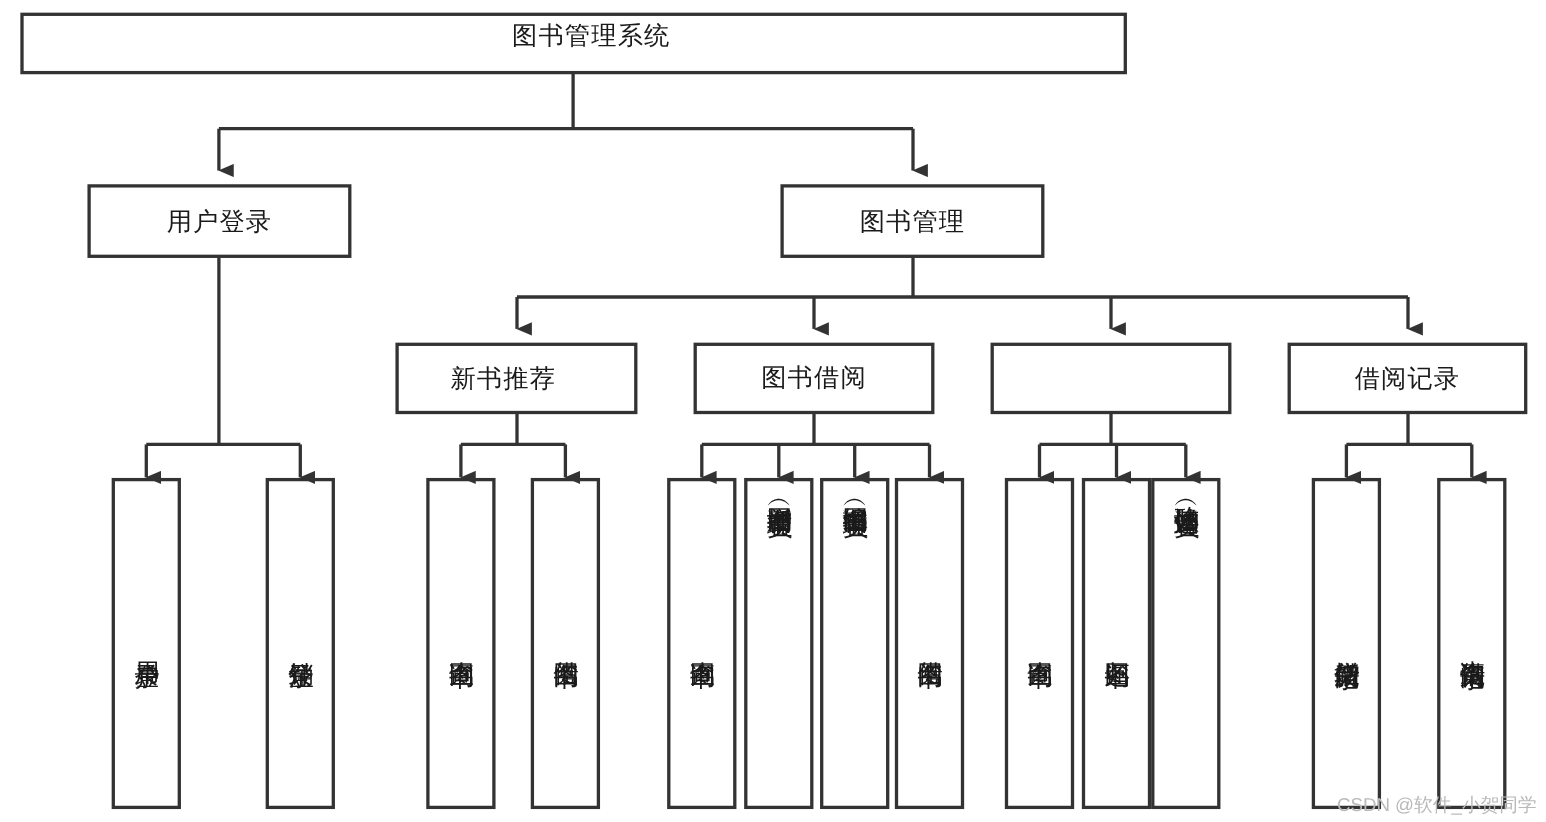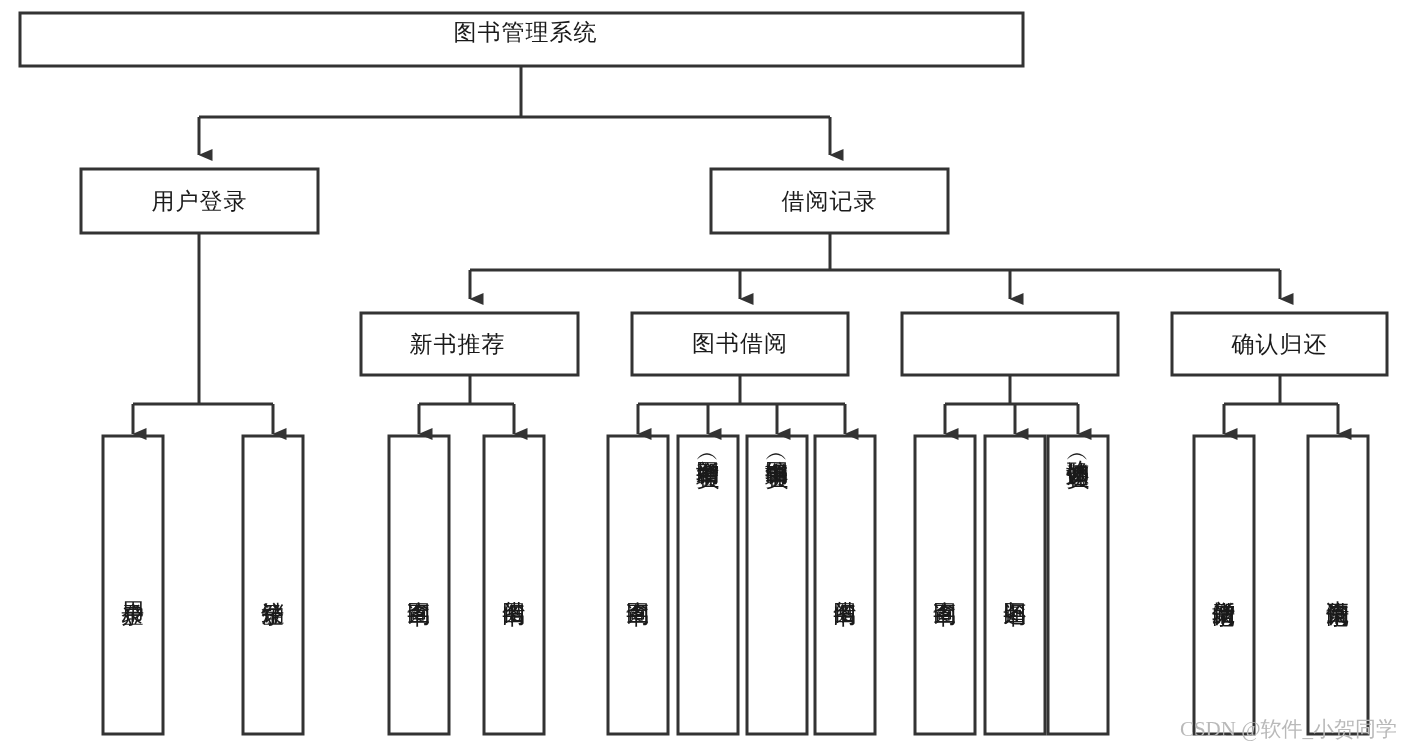--- a/index.html
+++ b/index.html
@@ -69,22 +69,22 @@
     justify-content: center;
     letter-spacing: 1px;
     white-space: nowrap;
     pointer-events: none;
     user-select: none;
   }
   #watermark {
     position: absolute;
     right: 8px;
     bottom: 4px;
-    font-family: Liberation Serif, serif;
-    font-size: 21px;
+    font-family: Liberation Sans, sans-serif;
+    font-size: 17px;
     color: #b9b9b9;
     white-space: nowrap;
     user-select: none;
   }
 </style>
 </head>
 <body>
 
 <div id="diagram-root">
 
@@ -153,28 +153,28 @@
     <path class="connector" marker-end="url(#arrow)" d="M 945 404 L 945 434"></path>
     <path class="connector" marker-end="url(#arrow)" d="M 1015 404 L 1015 434"></path>
     <path class="connector" marker-end="url(#arrow)" d="M 1078 404 L 1078 434"></path>
 
     <path class="connector" d="M 1280 375 L 1280 404"></path>
     <path class="connector" d="M 1224 404 L 1338 404"></path>
     <path class="connector" marker-end="url(#arrow)" d="M 1224 404 L 1224 434"></path>
     <path class="connector" marker-end="url(#arrow)" d="M 1338 404 L 1338 434"></path>
   </svg>
 
-  <div class="hlabel" style="left:24px; top:13px; width:1003px; height:38px;">图书管理系统</div>
+  <div class="hlabel" style="left:36px; top:13px; width:1003px; height:38px;">图书管理系统</div>
 
   <div class="hlabel" style="left:81px; top:169px; width:237px; height:64px;">用户登录</div>
-  <div class="hlabel" style="left:711px; top:169px; width:237px; height:64px;">借阅记录</div>
+  <div class="hlabel" style="left:711px; top:169px; width:237px; height:64px;">图书管理</div>
 
   <div class="hlabel" style="left:349px; top:313px; width:217px; height:62px;">新书推荐</div>
   <div class="hlabel" style="left:632px; top:313px; width:216px; height:60px;">图书借阅</div>
-  <div class="hlabel" style="left:1172px; top:313px; width:215px; height:62px;">确认归还</div>
+  <div class="hlabel" style="left:1172px; top:313px; width:215px; height:62px;">借阅记录</div>
 
   <div class="vlabel" style="left:103px; top:436px; width:60px; height:298px; justify-content:center;">用户登录</div>
   <div class="vlabel" style="left:243px; top:436px; width:60px; height:298px; justify-content:center;">注销登录</div>
   <div class="vlabel" style="left:389px; top:436px; width:60px; height:298px; justify-content:center;">查询图书</div>
   <div class="vlabel" style="left:484px; top:436px; width:60px; height:298px; justify-content:center;">借阅图书</div>
   <div class="vlabel" style="left:608px; top:436px; width:60px; height:298px; justify-content:center;">查询图书</div>
   <div class="vlabel" style="left:678px; top:442px; width:60px; height:292px; justify-content:flex-start;">新增图书（管理员）</div>
   <div class="vlabel" style="left:747px; top:442px; width:60px; height:292px; justify-content:flex-start;">编辑图书（管理员）</div>
   <div class="vlabel" style="left:815px; top:436px; width:60px; height:298px; justify-content:center;">借阅图书</div>
   <div class="vlabel" style="left:915px; top:436px; width:60px; height:298px; justify-content:center;">查询图书</div>

